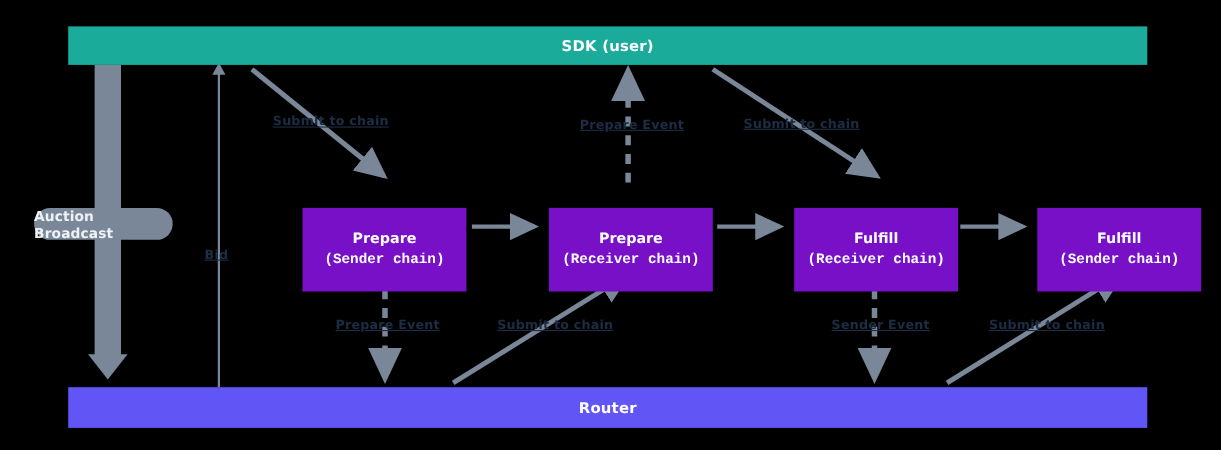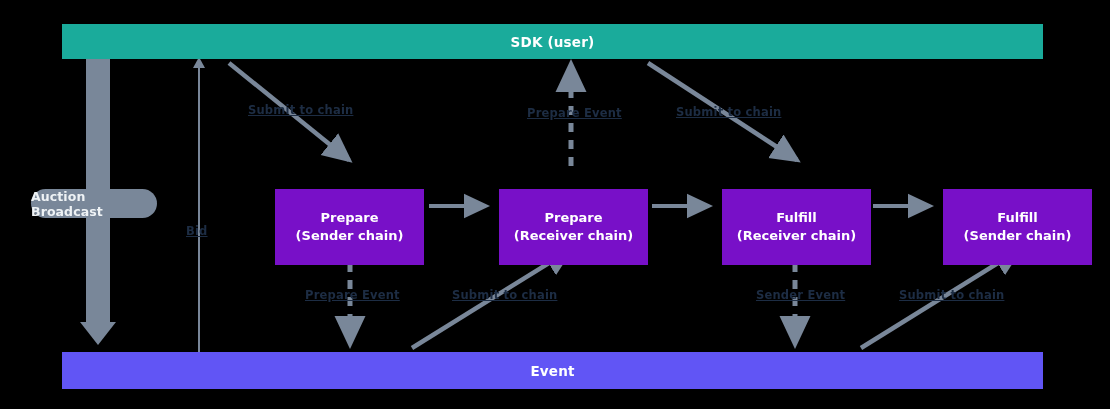--- a/index.html
+++ b/index.html
@@ -58,21 +58,21 @@
     flex-direction: column;
     align-items: center;
     justify-content: center;
     color: #ffffff;
     font-size: 13px;
     font-weight: bold;
     line-height: 1.42;
     text-align: center;
     margin-top: 21px;
   }
-  .pbox .l2 { font-weight: bold; }
+  .pbox .l2 { font-weight: bold; font-family: Liberation Mono, monospace; }
   .pbox-1 { left: 275px; }
   .pbox-2 { left: 499px; }
   .pbox-3 { left: 722px; }
   .pbox-4 { left: 943px; }
 
   .pill {
     position: absolute;
     left: 31px;
     top: 189px;
     width: 126px;
@@ -160,21 +160,21 @@
     <g>
       <line x1="861" y1="348" x2="1019" y2="250" stroke="#798799" stroke-width="4.5" marker-end="url(#ahead)"></line>
     </g>
   </svg>
 
   <div class="bar bar-sdk">
     <span>SDK (user)</span>
   </div>
 
   <div class="bar bar-router">
-    <span>Event</span>
+    <span>Router</span>
   </div>
 
   <div class="pill">
     <span>Auction Broadcast</span>
   </div>
 
   <div class="elabel" style="left:186px; top:188px;margin-top:36px;">
     <span>Bid</span>
   </div>
 

